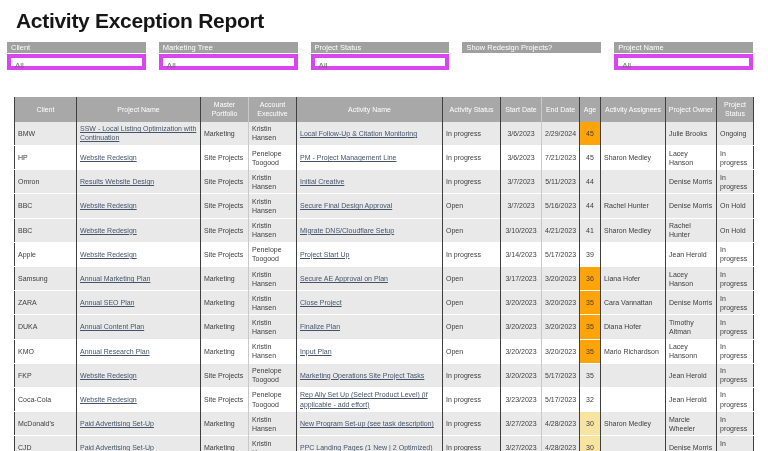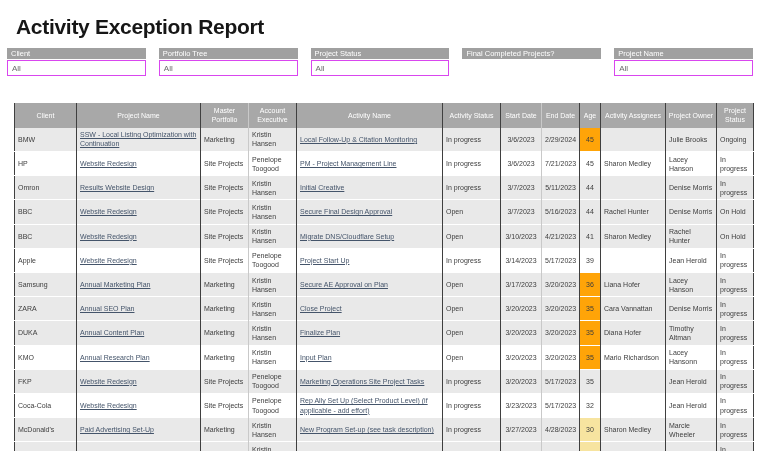--- a/index.html
+++ b/index.html
@@ -1,27 +1,27 @@
 <!DOCTYPE html>
 <html><head>
 <meta charset="utf-8">
 <style>
   * { box-sizing: border-box; margin: 0; padding: 0; }
   html, body { width: 768px; height: 451px; background: #ffffff; overflow: hidden;
     font-family: "Liberation Sans", sans-serif; }
   .page { width: 768px; height: 451px; position: relative; }
 
   .page-title { font-size: 21px; font-weight: bold; color: #161616;
-    margin: 15px 0 0 16px; letter-spacing: -0.3px; }
+    margin: 9px 0 0 16px; letter-spacing: -0.3px; }
 
   .filters { display: flex; gap: 13px; margin: 9px 15px 0 7px; }
   .filter { flex: 1; }
   .filter-label { background: #a0a0a0; color: #ffffff; font-size: 7.5px;
     padding: 2px 4px 1px 4px; height: 11px; line-height: 8px; }
-  .filter-value { background: #ffffff; border: 1px solid #d946ef; color: #6b6b6b;
+  .filter-value { background: #ffffff; border: 4px solid #d946ef; color: #6b6b6b;
     font-size: 8px; padding: 3px 4px; height: 16px; margin-top: 1px; line-height: 9px; }
 
   table.report { border-collapse: collapse; table-layout: fixed;
     margin: 27px 15px 0 14px; width: 739px;
     border-left: 1px solid #3f3f3f; border-right: 1px solid #3f3f3f;
     border-bottom: 1px solid #c9c9c9; }
   col.c1 { width: 62px; }  col.c2 { width: 124px; } col.c3 { width: 48px; }
   col.c4 { width: 48px; }  col.c5 { width: 146px; } col.c6 { width: 58px; }
   col.c7 { width: 41px; }  col.c8 { width: 38px; }  col.c9 { width: 21px; }
   col.c10 { width: 65px; } col.c11 { width: 51px; } col.c12 { width: 37px; }
@@ -50,29 +50,29 @@
 <div class="page">
 
   <h1 class="page-title">Activity Exception Report</h1>
 
   <div class="filters">
     <div class="filter">
       <div class="filter-label">Client</div>
       <div class="filter-value">All</div>
     </div>
     <div class="filter">
-      <div class="filter-label">Portfolio Tree</div>
+      <div class="filter-label">Marketing Tree</div>
       <div class="filter-value">All</div>
     </div>
     <div class="filter">
       <div class="filter-label">Project Status</div>
       <div class="filter-value">All</div>
     </div>
     <div class="filter">
-      <div class="filter-label">Final Completed Projects?</div>
+      <div class="filter-label">Show Redesign Projects?</div>
     </div>
     <div class="filter">
       <div class="filter-label">Project Name</div>
       <div class="filter-value">All</div>
     </div>
   </div>
 
   <table class="report">
     <colgroup>
       <col class="c1">

